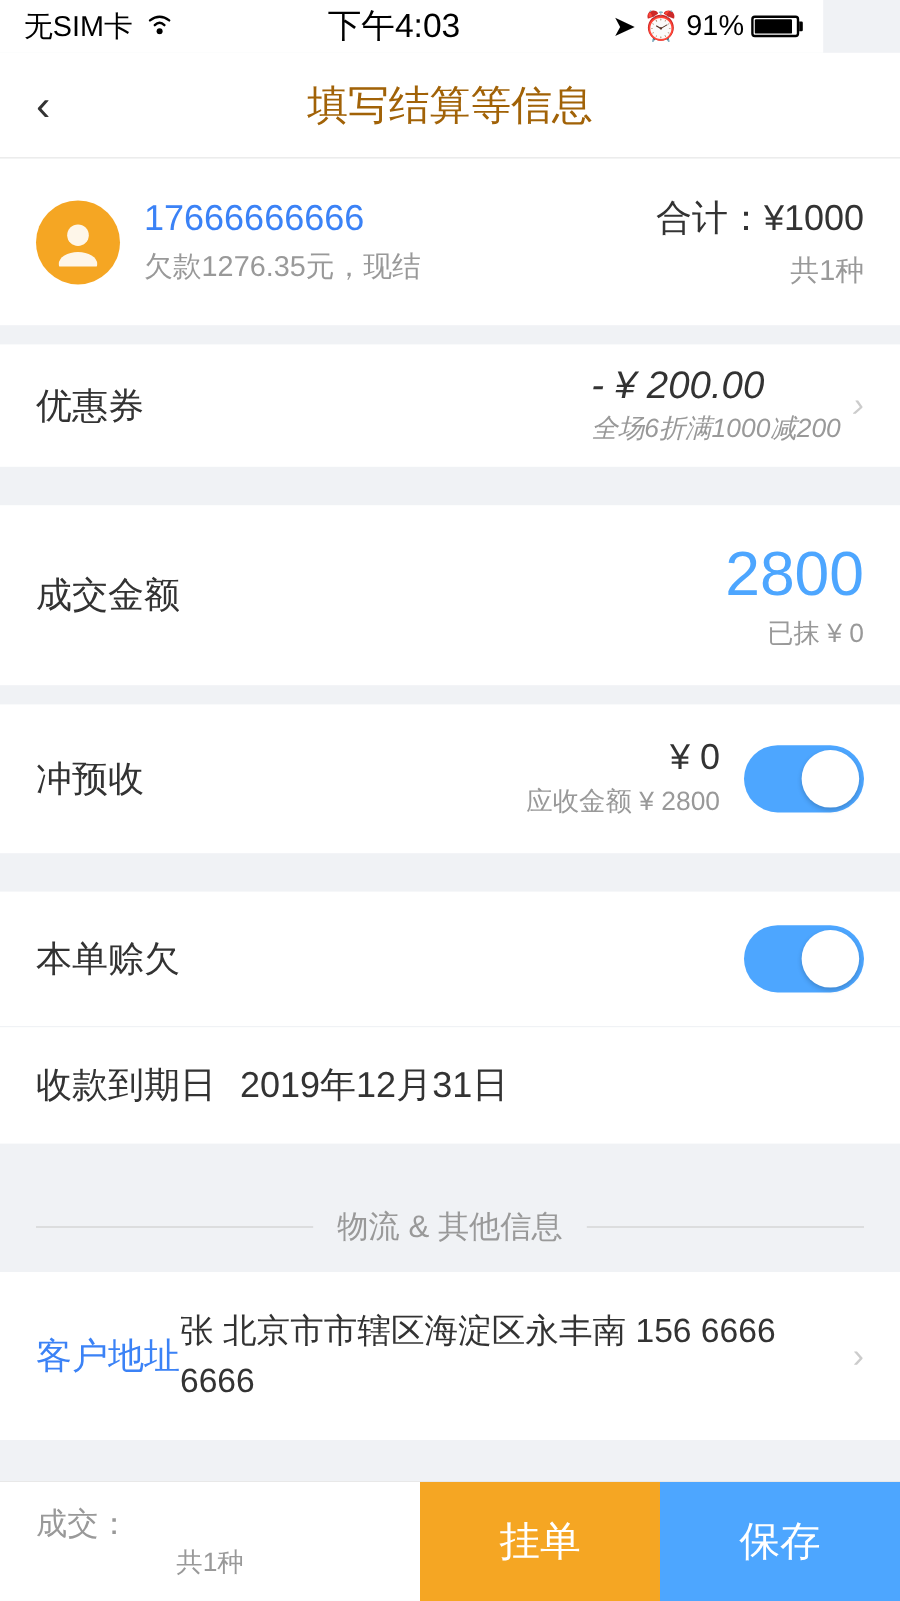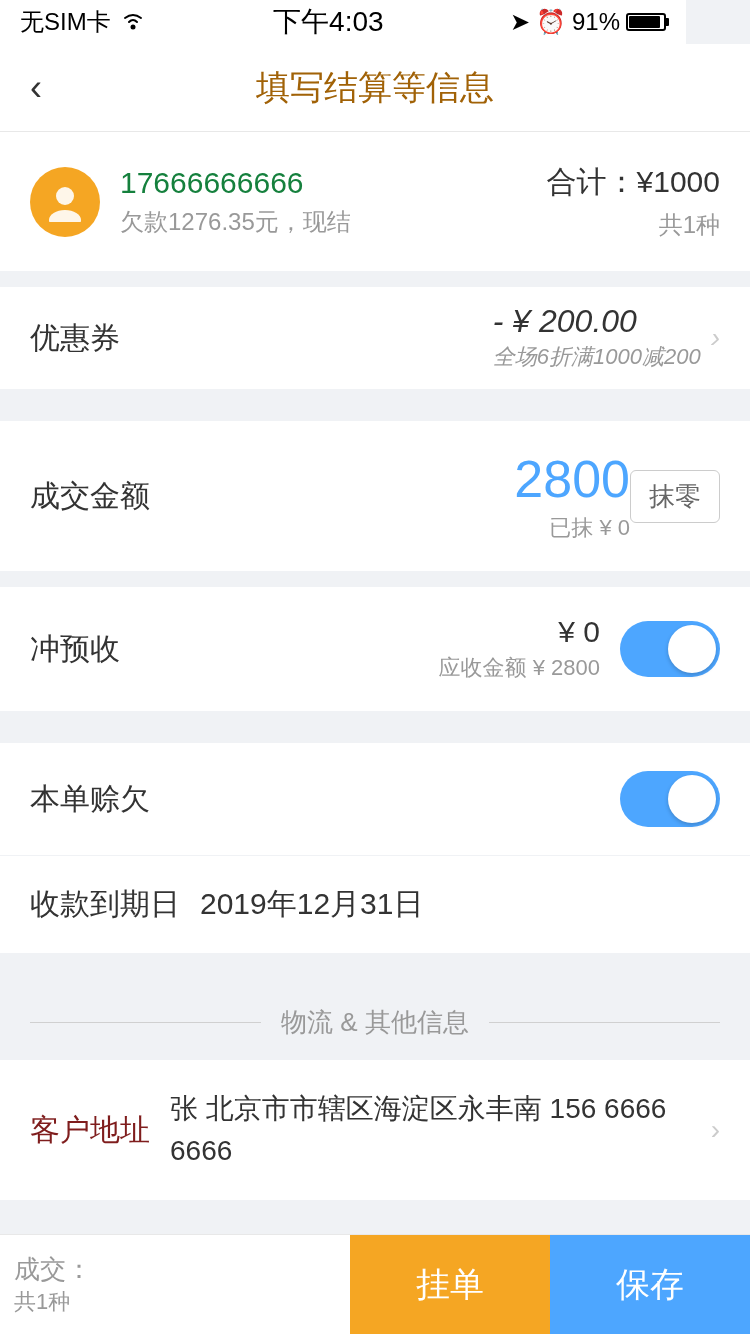--- a/index.html
+++ b/index.html
@@ -92,21 +92,21 @@
     }
     .customer-left { display: flex; align-items: center; gap: 20px; }
     .avatar {
       width: 70px; height: 70px;
       border-radius: 50%;
       background: #f5a623;
       display: flex; align-items: center; justify-content: center;
       font-size: 36px;
       color: #fff;
     }
-    .customer-name { font-size: 30px; font-weight: 500; color: #15803d; }
+    .customer-name { font-size: 30px; font-weight: 500; color: #3b82f6; }
     .customer-sub { font-size: 24px; color: #999; margin-top: 6px; }
     .customer-right { text-align: right; }
     .total-amount { font-size: 30px; color: #333; }
     .total-count { font-size: 24px; color: #999; margin-top: 6px; }
 
     
     .coupon-row {
       background: #fff;
       padding: 16px 30px;
       display: flex;
@@ -230,38 +230,39 @@
     }
 
     
     .address-row {
       background: #fff;
       padding: 28px 30px;
       display: flex;
       align-items: center;
       justify-content: space-between;
     }
-    .address-label { font-size: 30px; color: #7f1d1d; flex-shrink: 0; margin-right: 20px; }
+    .address-label { font-size: 30px; color: #3b82f6; flex-shrink: 0; }
     .address-value { font-size: 28px; color: #333; flex: 1; line-height: 1.5; }
 
     
     .bottom-bar {
       position: fixed;
       bottom: 0;
       left: 0;
       width: 750px;
       height: 100px;
       background: #fff;
       display: flex;
       align-items: center;
       border-top: 1px solid #e8e8e8;
     }
     .bottom-summary {
       flex: 1;
-      padding: 0 14px;
+      padding: 0 30px;
+      text-align: center;
     }
     .bottom-amount { font-size: 40px; font-weight: 600; color: #333; margin-top: 2px; }
     .btn-hang {
       width: 200px;
       height: 100px;
       background: #f5a623;
       color: #fff;
       font-size: 34px;
       font-weight: 500;
       display: flex;
@@ -347,21 +348,20 @@
 <div style="height:16px; background:#f0f2f5;"></div>
 
 <div class="section-block">
   <div class="form-row">
     <span class="row-label">成交金额</span>
     <div class="row-value">
       <div>
         <div class="amount-big">2800</div>
         <div class="amount-sub">已抹  ¥ 0</div>
       </div>
-      <button class="mo-ling-btn">抹零</button>
     </div>
   </div>
 </div>
 
 <div class="section-block">
   <div class="chong-row">
     <span class="row-label">冲预收</span>
     <div class="chong-right">
       <div class="chong-amount-block">
         <div class="chong-amount">¥ 0</div>

